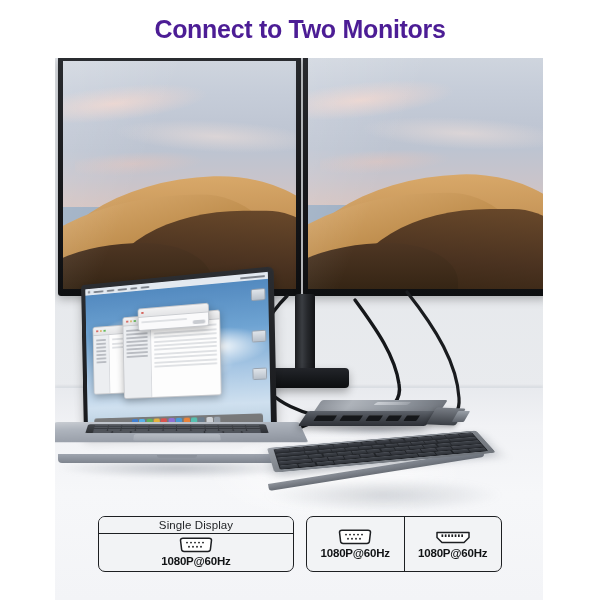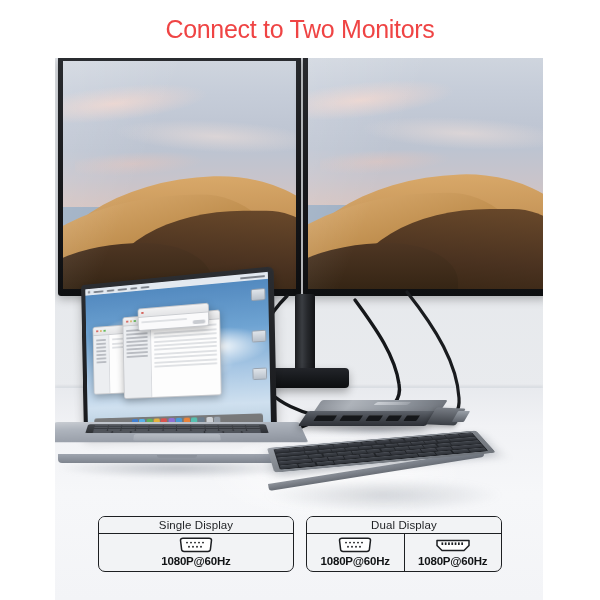--- a/index.html
+++ b/index.html
@@ -11,21 +11,21 @@
   }
   #stage{position:absolute;inset:0;width:600px;height:600px;overflow:hidden;background:#fff;}
 
   
   .title-bar{
     position:absolute;left:0;top:0;width:600px;height:58px;
     display:flex;align-items:center;justify-content:center;
     z-index:60;background:#ffffff;
   }
   .title-text{
-    font-size:25px;font-weight:normal;color:#ef4444;letter-spacing:-0.3px;
+    font-size:25px;font-weight:bold;color:#4c1d95;letter-spacing:-0.3px;
     white-space:nowrap;
   }
 
   
   .scene{
     position:absolute;left:55px;top:0px;width:488px;height:600px;
     overflow:hidden;
   }
   
   .wall{
@@ -654,21 +654,20 @@
                 <circle cx="21" cy="9.8" r="0.95"></circle>
                 <circle cx="25" cy="9.8" r="0.95"></circle>
             </g>
           </svg>
           <div class="cell-value">1080P@60Hz</div>
         </div>
       </div>
     </div>
 
     <div class="panel">
-      <div class="panel-head">Dual Display</div>
       <div class="panel-body">
         <div class="cell">
           <svg class="port-ic" width="40" height="16" viewBox="0 0 40 16">
             <path d="M4.5 3.2 C4.5 2 5.6 1.2 7 1.2 L33 1.2 C34.4 1.2 35.5 2 35.5 3.2 L34.4 12.4 C34.2 13.7 33.2 14.5 31.9 14.5 L8.1 14.5 C6.8 14.5 5.8 13.7 5.6 12.4 Z" fill="#ffffff" stroke="#1d1f22" stroke-width="1.5"></path>
             <g fill="#1d1f22">
               <circle cx="11" cy="5.6" r="0.95"></circle>
                 <circle cx="15" cy="5.6" r="0.95"></circle>
                 <circle cx="19" cy="5.6" r="0.95"></circle>
                 <circle cx="23" cy="5.6" r="0.95"></circle>
                 <circle cx="27" cy="5.6" r="0.95"></circle>

